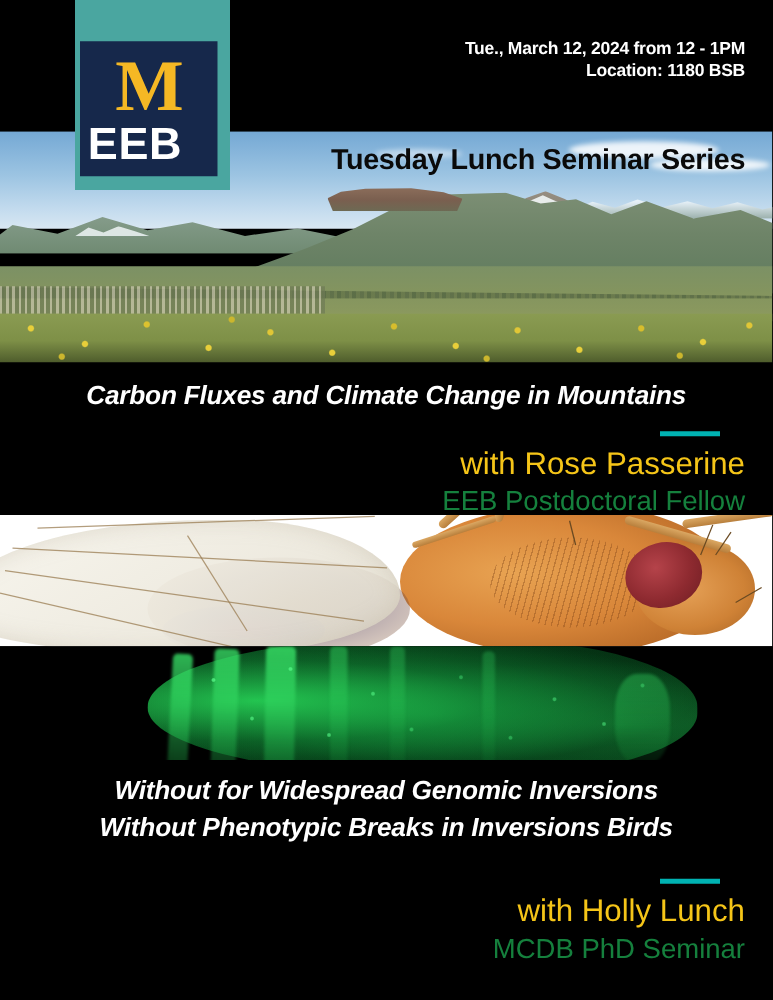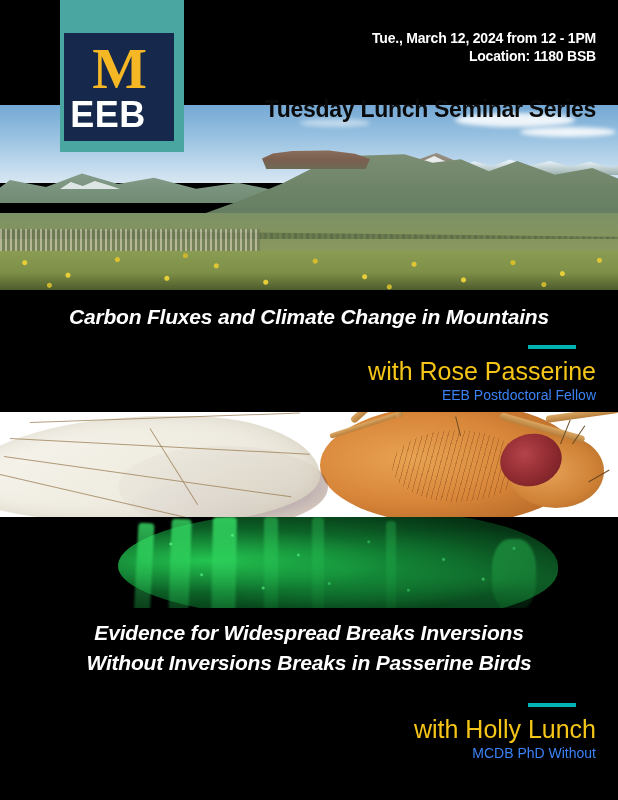--- a/index.html
+++ b/index.html
@@ -187,21 +187,21 @@
     font-weight: bold;
     font-size: 36px;
     line-height: 1;
     letter-spacing: 0.5px;
   }
 
   
   .series-title {
     position: absolute;
     right: 22px;
-    top: 96px;
+    top: 114px;
     color: #0a0a0a;
     font-weight: bold;
     font-size: 23px;
     letter-spacing: -0.3px;
     text-align: right;
   }
 
   
   .talk {
     position: absolute;
@@ -231,22 +231,22 @@
     right: 22px;
     text-align: right;
   }
   .speaker-name {
     color: #f5c518;
     font-size: 25px;
     line-height: 1.18;
     white-space: nowrap;
   }
   .speaker-role {
-    color: #3b82f6;
-    font-size: 14px;
+    color: #15803d;
+    font-size: 22px;
     line-height: 1.25;
     white-space: nowrap;
   }
 
   
   .talk-1 { top: 302px; }
   .talk-1 .accent-dash { left: 528px; top: 43px; }
   .talk-1 .speaker { top: 55px; }
 
   
@@ -465,23 +465,23 @@
     <div class="green-stripe" style="left:212px;top:0px;width:24px;height:104px;transform:rotate(1deg);"></div>
     <div class="green-stripe" style="left:264px;top:0px;width:14px;height:100px;opacity:.55;"></div>
     <div class="green-stripe" style="left:312px;top:0px;width:12px;height:96px;opacity:.4;"></div>
     <div class="green-stripe" style="left:386px;top:4px;width:10px;height:92px;opacity:.35;"></div>
     <div class="green-stripe" style="left:492px;top:22px;width:44px;height:72px;opacity:.45;border-radius:40%;"></div>
     <div class="green-speckle"></div>
   </div>
 
   <div class="talk talk-2">
     <div class="talk-title">
-      <span class="line">Evidence for Widespread Breaks Inversions</span>
-      <span class="line">Without Inversions Breaks in Passerine Birds</span>
+      <span class="line">Without for Widespread Genomic Inversions</span>
+      <span class="line">Without Phenotypic Breaks in Inversions Birds</span>
     </div>
     <div class="accent-dash"></div>
     <div class="speaker">
       <div class="speaker-name">with Holly Lunch</div>
-      <div class="speaker-role">MCDB PhD Without</div>
+      <div class="speaker-role">MCDB PhD Seminar</div>
     </div>
   </div>
 
 </div>
 
 </body></html>

